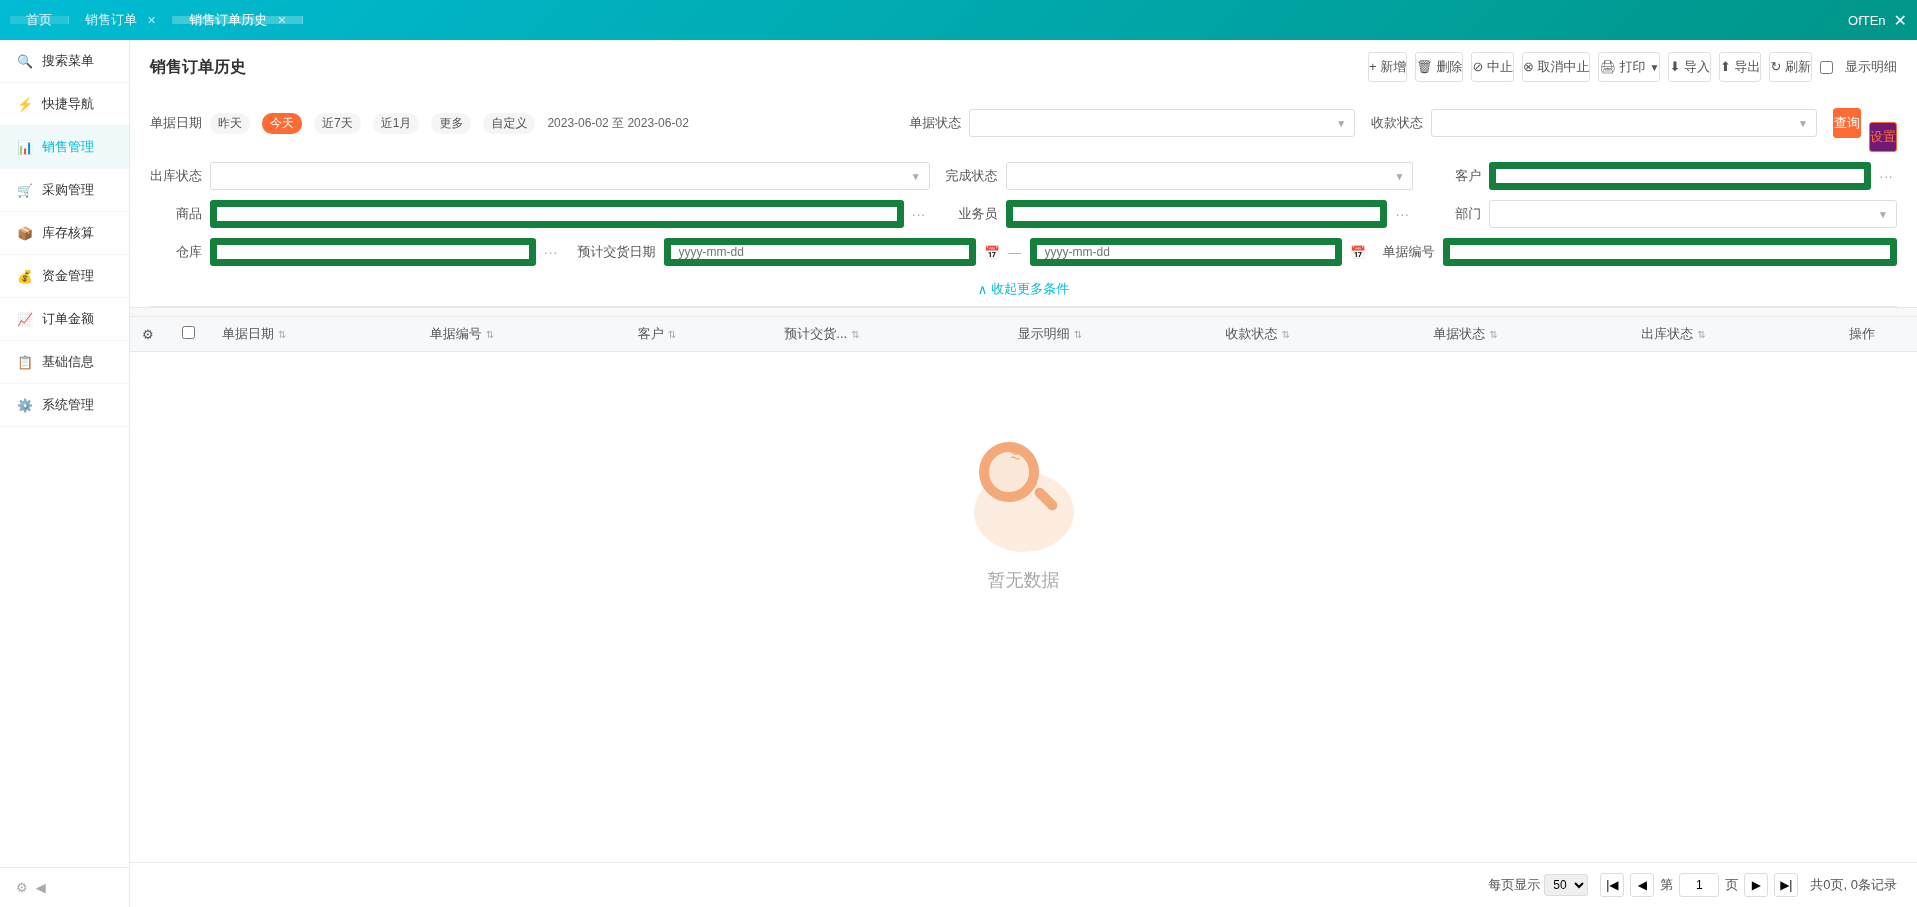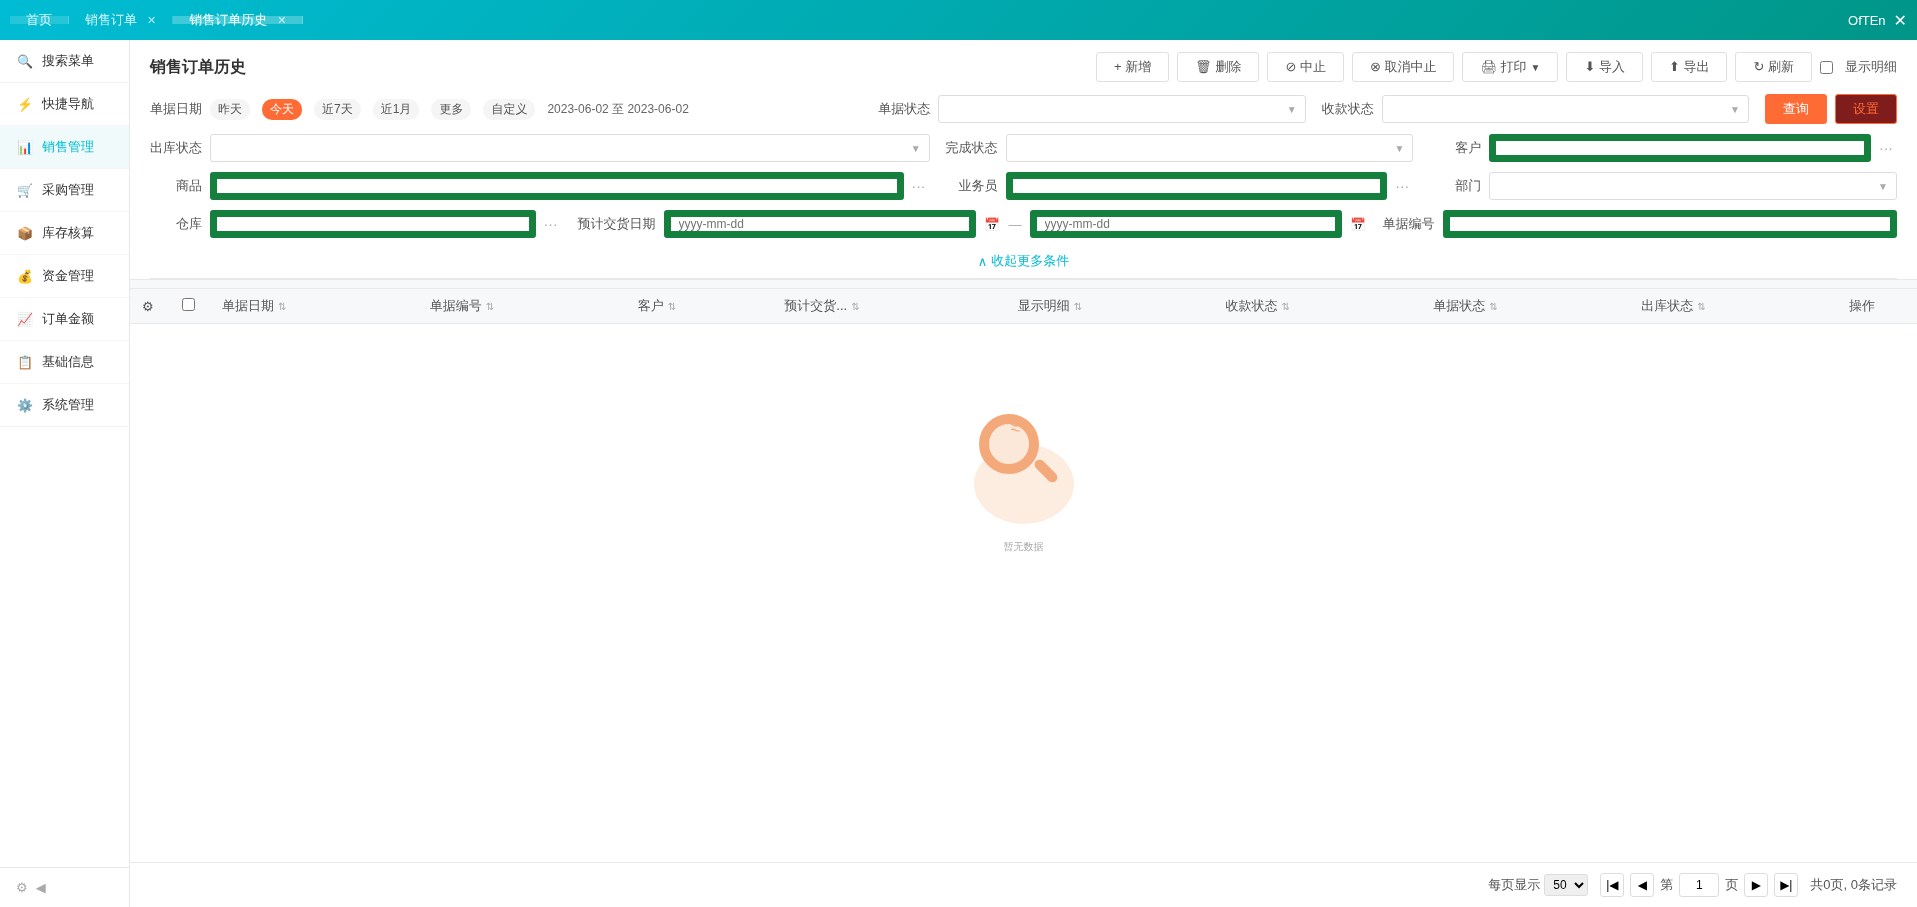--- a/index.html
+++ b/index.html
@@ -49,21 +49,21 @@
 
     
     .page-header {
       background: #fff; padding: 12px 20px 0 20px;
       border-bottom: 1px solid #e8e8e8; flex-shrink: 0;
     }
     .page-title-row { display: flex; align-items: center; justify-content: space-between; margin-bottom: 12px; }
     .page-title { font-size: 16px; font-weight: bold; color: #333; }
     .toolbar { display: flex; align-items: center; gap: 8px; }
     .toolbar-btn {
-      display: flex; align-items: center; gap: 4px; padding: 5px 17px;
+      display: flex; align-items: center; gap: 4px; padding: 5px 0;
       border: 1px solid #e0e0e0; border-radius: 3px; background: #fff;
       cursor: pointer; color: #555; font-size: 12px; white-space: nowrap;
     }
     .toolbar-btn.primary { background: #ff6b35; border-color: #ff6b35; color: #fff; }
     .display-cb { display: flex; align-items: center; gap: 12px; font-size: 12px; color: #555; }
     .display-cb input { cursor: pointer; }
 
     
     .filter-area { padding: 12px 20px; background: #fff; border-bottom: 1px solid #e8e8e8; flex-shrink: 0; }
     .filter-row { display: flex; align-items: center; gap: 16px; margin-bottom: 10px; }
@@ -103,21 +103,21 @@
     .th-inner { display: flex; align-items: center; gap: 4px; }
     .settings-th { width: 40px; text-align: center; }
     .checkbox-th { width: 40px; text-align: center; }
     .ops-th { width: 80px; text-align: center; }
 
     
     .empty-state {
       display: flex; flex-direction: column; align-items: center; justify-content: center;
       padding: 80px 0; color: #bbb;
     }
-    .empty-text { font-size: 10px; color: #aaa; }
+    .empty-text { font-size: 18px; color: #aaa; }
 
     
     .table-footer {
       display: flex; align-items: center; justify-content: flex-end; padding: 10px 20px;
       background: #fff; border-top: 1px solid #e8e8e8; gap: 12px; flex-shrink: 0; font-size: 12px; color: #555;
     }
     .page-size-select { display: flex; align-items: center; gap: 4px; }
     .page-size-select select { border: 1px solid #ddd; border-radius: 3px; padding: 2px 4px; font-size: 12px; }
     .pagination { display: flex; align-items: center; gap: 6px; }
     .page-btn { width: 24px; height: 24px; display: flex; align-items: center; justify-content: center; border: 1px solid #ddd; border-radius: 3px; cursor: pointer; background: #fff; font-size: 12px; }
@@ -255,21 +255,21 @@
             <span class="filter-label">收款状态</span>
             <div class="filter-select" style="flex:1;">
               <span></span>
               <span style="color:#aaa;font-size:10px;">▼</span>
             </div>
           </div>
           <div style="display:flex;gap:8px;align-items:center;">
             <button class="toolbar-btn primary">
               <span>查询</span>
             </button>
-            <button class="toolbar-btn" style="background:#7f1d1d;border-color:#ff6b35;color:#ff6b35;">
+            <button class="toolbar-btn" style="background:#701a75;border-color:#ff6b35;color:#ff6b35;margin-top:28px;">
               <span>设置</span>
             </button>
           </div>
         </div>
 
         <div class="filter-row">
           <div class="filter-item" style="flex:2.5;">
             <span class="filter-label">出库状态</span>
             <div class="filter-select" style="flex:1;">
               <span></span>

